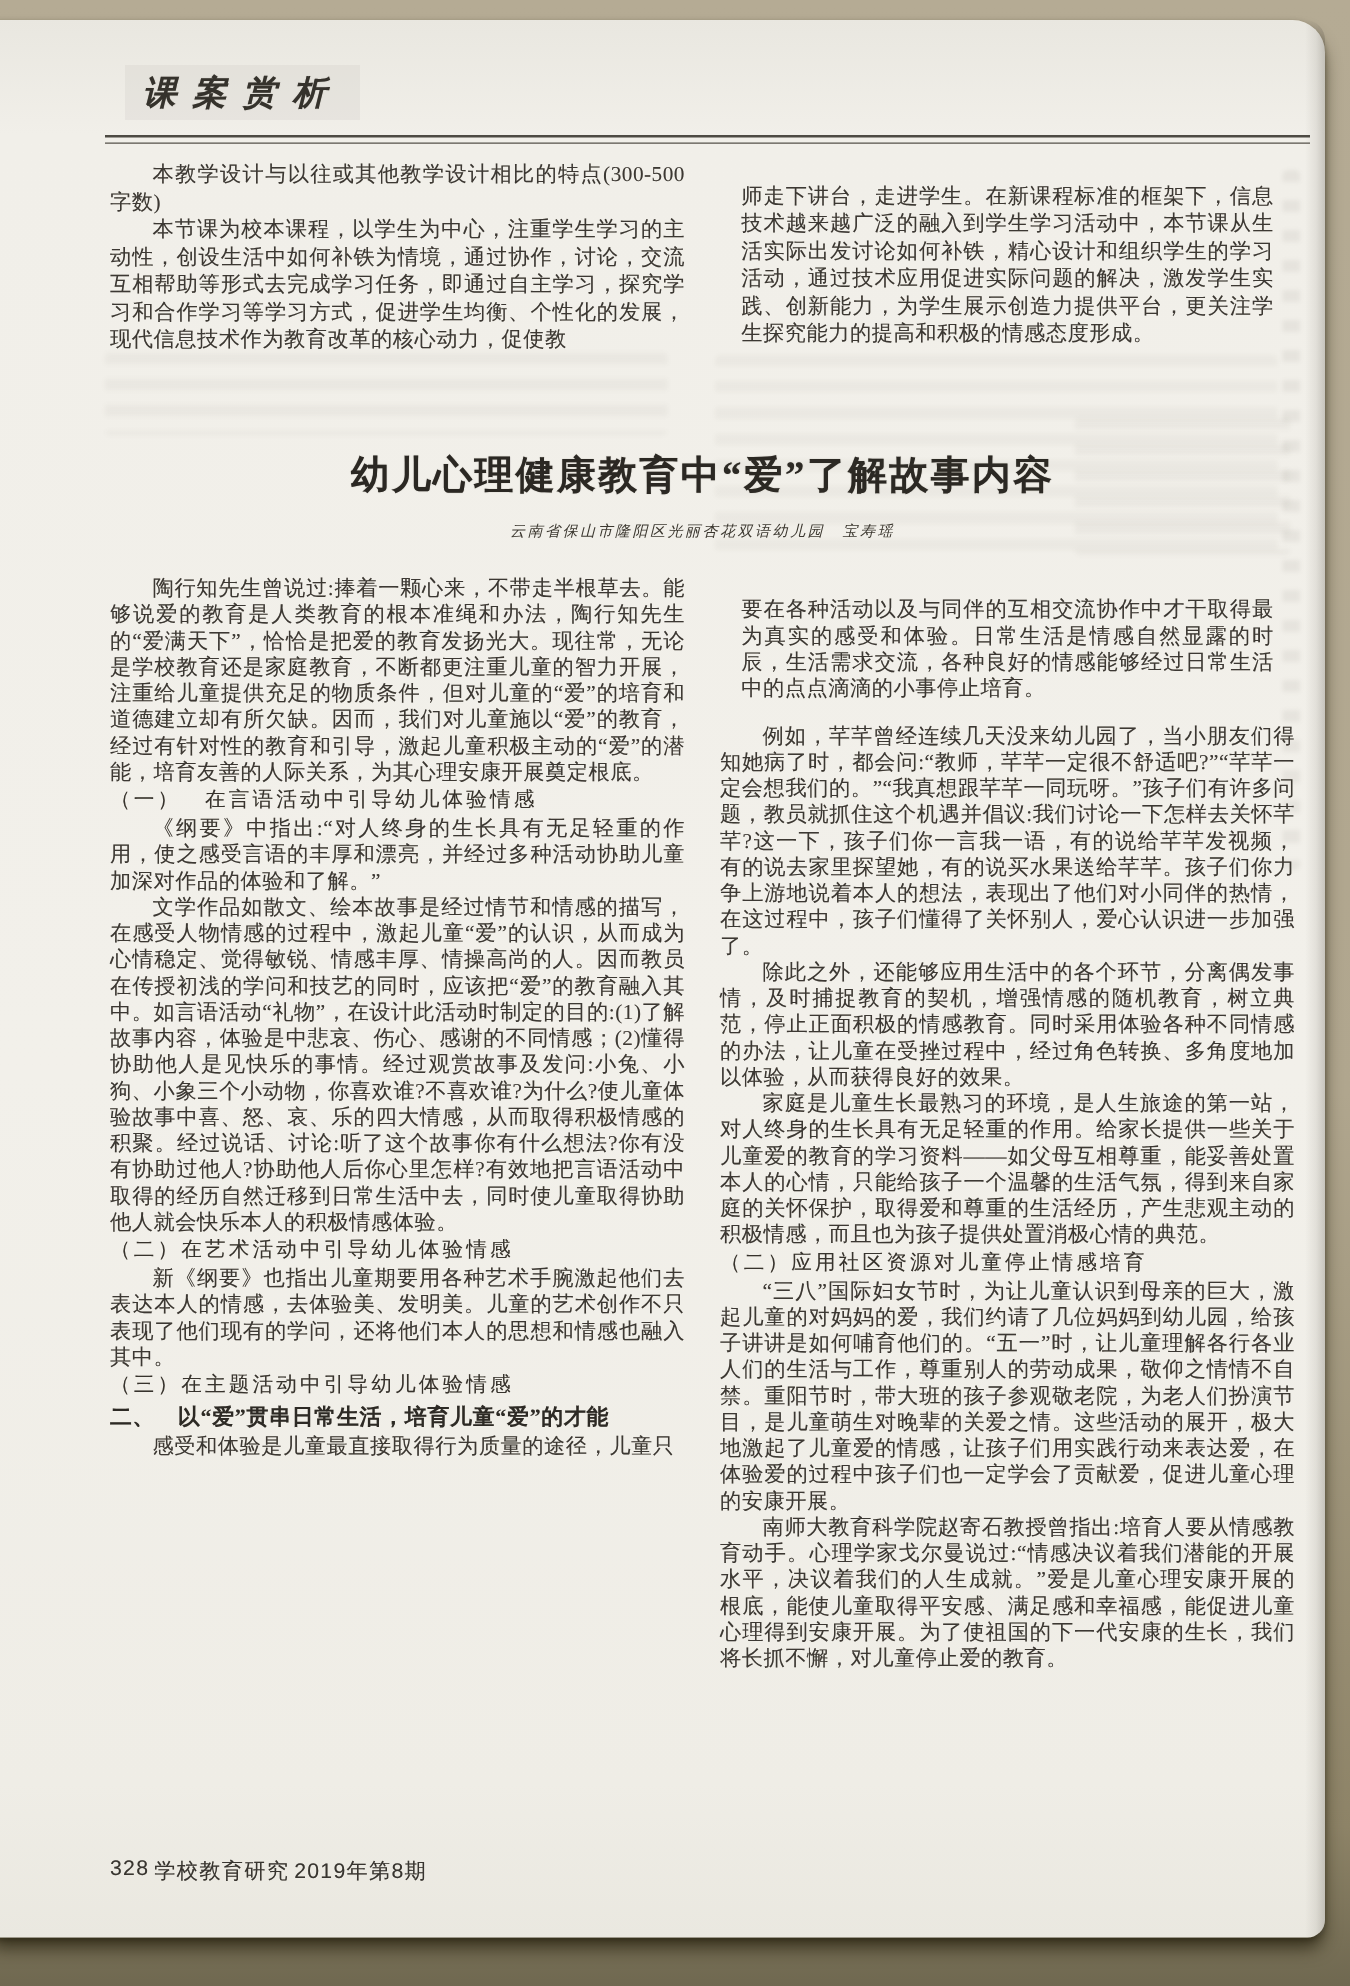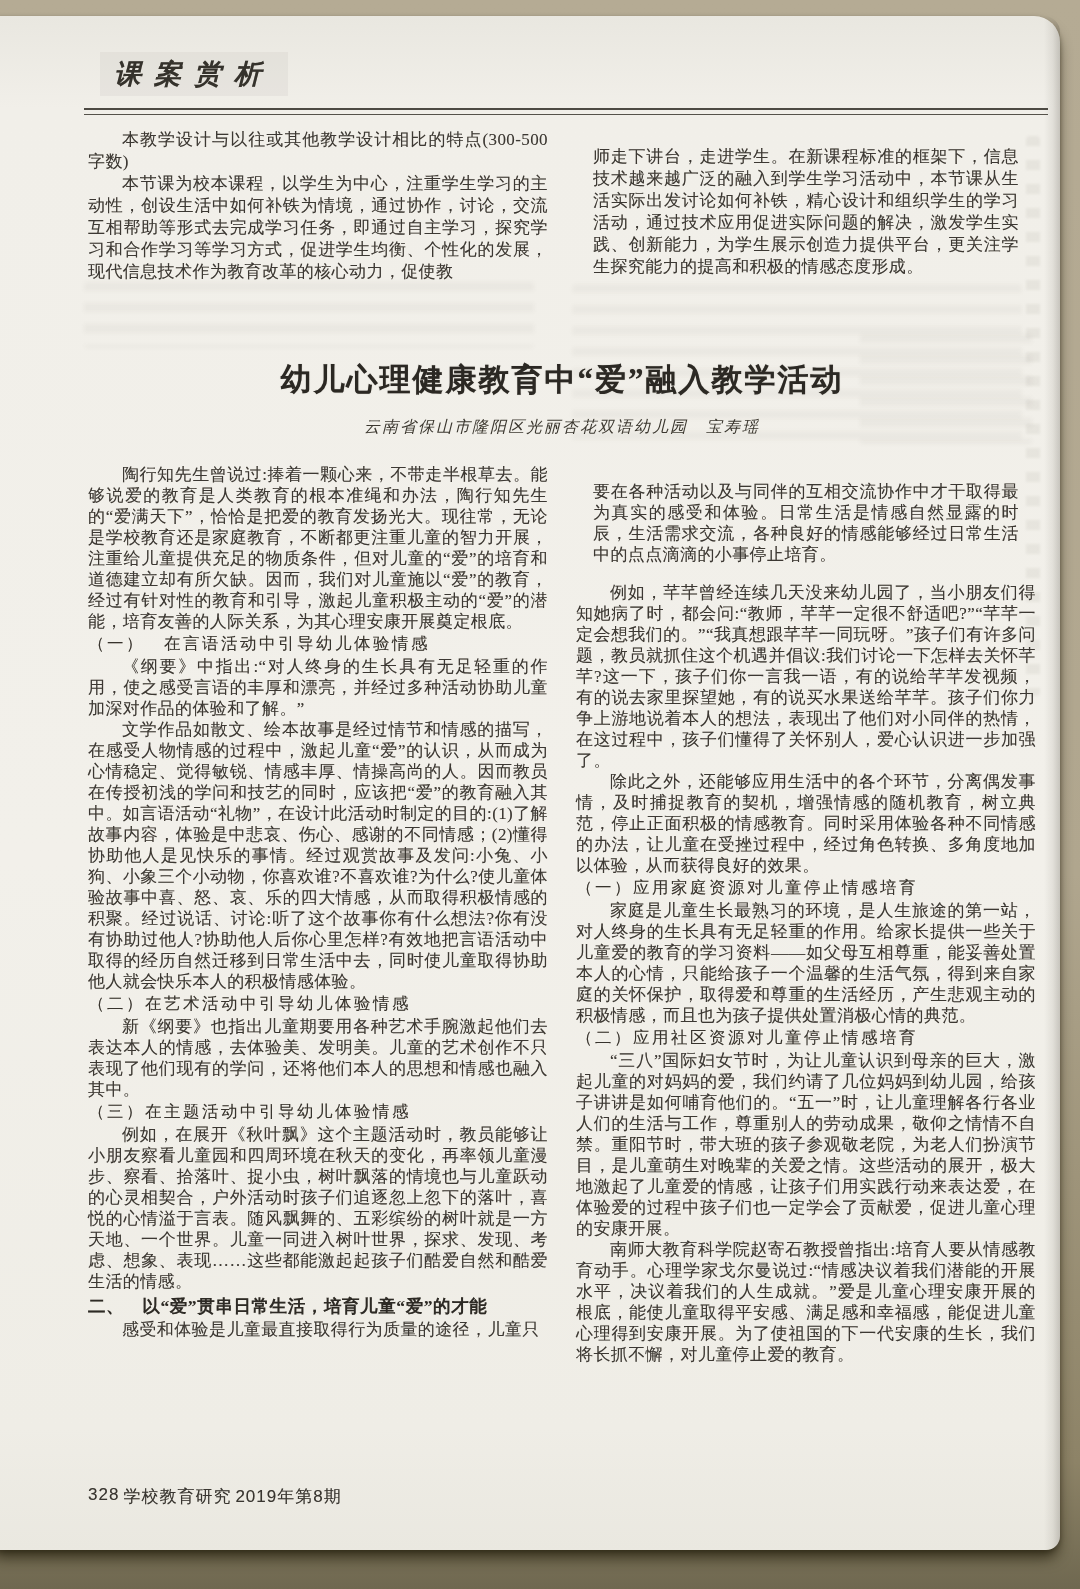--- a/index.html
+++ b/index.html
@@ -47,21 +47,21 @@
   h3.heading{margin:3px 0 2px 0;font-size:17.5px;line-height:22px;font-weight:bold;color:#2d2a25;letter-spacing:.6px;}
   p.sub{margin:1px 0;font-size:16.5px;line-height:22px;letter-spacing:2.5px;color:#37332d;font-weight:500;}
   
   .article-title{
     margin:64px 24px 0 96px;text-align:center;
     font-size:31px;font-weight:bold;letter-spacing:2px;color:#2b2823;
     text-shadow:0 0 .7px rgba(60,54,44,.5);
   }
   .article-author{
     margin:16px 24px 0 96px;text-align:center;
-    font-size:16px;letter-spacing:2px;color:#3b372f;font-style:italic;
+    font-size:12px;letter-spacing:2px;color:#3b372f;font-style:italic;
   }
   .body-section{margin-top:26px;}
   
   .footer{
     position:absolute;left:96px;bottom:42px;
     font-family:"Liberation Sans","DejaVu Sans",sans-serif;
     font-size:17px;color:#383530;letter-spacing:1px;display:flex;gap:4px;
     text-shadow:0 0 .5px rgba(70,64,52,.4);
   }
   
@@ -99,42 +99,40 @@
       <div class="col txt">
         <p class="para">本教学设计与以往或其他教学设计相比的特点(300-500字数)</p>
         <p class="para">本节课为校本课程，以学生为中心，注重学生学习的主动性，创设生活中如何补铁为情境，通过协作，讨论，交流互相帮助等形式去完成学习任务，即通过自主学习，探究学习和合作学习等学习方式，促进学生均衡、个性化的发展，现代信息技术作为教育改革的核心动力，促使教</p>
       </div>
       <div class="col txt">
         <p class="cont">师走下讲台，走进学生。在新课程标准的框架下，信息技术越来越广泛的融入到学生学习活动中，本节课从生活实际出发讨论如何补铁，精心设计和组织学生的学习活动，通过技术应用促进实际问题的解决，激发学生实践、创新能力，为学生展示创造力提供平台，更关注学生探究能力的提高和积极的情感态度形成。</p>
       </div>
     </div>
 
     
-    <h1 class="article-title">幼儿心理健康教育中“爱”融入教学活动</h1>
+    <h1 class="article-title">幼儿心理健康教育中“爱”了解故事内容</h1>
     <div class="article-author">云南省保山市隆阳区光丽杏花双语幼儿园　宝寿瑶</div>
 
     
     <div class="cols body-section">
       <div class="col txt">
         <p class="para">陶行知先生曾说过:捧着一颗心来，不带走半根草去。能够说爱的教育是人类教育的根本准绳和办法，陶行知先生的“爱满天下”，恰恰是把爱的教育发扬光大。现往常，无论是学校教育还是家庭教育，不断都更注重儿童的智力开展，注重给儿童提供充足的物质条件，但对儿童的“爱”的培育和道德建立却有所欠缺。因而，我们对儿童施以“爱”的教育，经过有针对性的教育和引导，激起儿童积极主动的“爱”的潜能，培育友善的人际关系，为其心理安康开展奠定根底。</p>
         <p class="sub">（一）　在言语活动中引导幼儿体验情感</p>
         <p class="para">《纲要》中指出:“对人终身的生长具有无足轻重的作用，使之感受言语的丰厚和漂亮，并经过多种活动协助儿童加深对作品的体验和了解。”</p>
         <p class="para">文学作品如散文、绘本故事是经过情节和情感的描写，在感受人物情感的过程中，激起儿童“爱”的认识，从而成为心情稳定、觉得敏锐、情感丰厚、情操高尚的人。因而教员在传授初浅的学问和技艺的同时，应该把“爱”的教育融入其中。如言语活动“礼物”，在设计此活动时制定的目的:(1)了解故事内容，体验是中悲哀、伤心、感谢的不同情感；(2)懂得协助他人是见快乐的事情。经过观赏故事及发问:小兔、小狗、小象三个小动物，你喜欢谁?不喜欢谁?为什么?使儿童体验故事中喜、怒、哀、乐的四大情感，从而取得积极情感的积聚。经过说话、讨论:听了这个故事你有什么想法?你有没有协助过他人?协助他人后你心里怎样?有效地把言语活动中取得的经历自然迁移到日常生活中去，同时使儿童取得协助他人就会快乐本人的积极情感体验。</p>
         <p class="sub">（二）在艺术活动中引导幼儿体验情感</p>
         <p class="para">新《纲要》也指出儿童期要用各种艺术手腕激起他们去表达本人的情感，去体验美、发明美。儿童的艺术创作不只表现了他们现有的学问，还将他们本人的思想和情感也融入其中。</p>
         <p class="sub">（三）在主题活动中引导幼儿体验情感</p>
-        <p class="para">例如，在展开《秋叶飘》这个主题活动时，教员能够让小朋友察看儿童园和四周环境在秋天的变化，再率领儿童漫步、察看、拾落叶、捉小虫，树叶飘落的情境也与儿童跃动的心灵相契合，户外活动时孩子们追逐忽上忽下的落叶，喜悦的心情溢于言表。随风飘舞的、五彩缤纷的树叶就是一方天地、一个世界。儿童一同进入树叶世界，探求、发现、考虑、想象、表现……这些都能激起起孩子们酷爱自然和酷爱生活的情感。</p>
         <h3 class="heading">二、　以“爱”贯串日常生活，培育儿童“爱”的才能</h3>
         <p class="para">感受和体验是儿童最直接取得行为质量的途径，儿童只</p>
       </div>
       <div class="col txt">
         <p class="cont">要在各种活动以及与同伴的互相交流协作中才干取得最为真实的感受和体验。日常生活是情感自然显露的时辰，生活需求交流，各种良好的情感能够经过日常生活中的点点滴滴的小事停止培育。</p>
         <p class="para">例如，芊芊曾经连续几天没来幼儿园了，当小朋友们得知她病了时，都会问:“教师，芊芊一定很不舒适吧?”“芊芊一定会想我们的。”“我真想跟芊芊一同玩呀。”孩子们有许多问题，教员就抓住这个机遇并倡议:我们讨论一下怎样去关怀芊芊?这一下，孩子们你一言我一语，有的说给芊芊发视频，有的说去家里探望她，有的说买水果送给芊芊。孩子们你力争上游地说着本人的想法，表现出了他们对小同伴的热情，在这过程中，孩子们懂得了关怀别人，爱心认识进一步加强了。</p>
         <p class="para">除此之外，还能够应用生活中的各个环节，分离偶发事情，及时捕捉教育的契机，增强情感的随机教育，树立典范，停止正面积极的情感教育。同时采用体验各种不同情感的办法，让儿童在受挫过程中，经过角色转换、多角度地加以体验，从而获得良好的效果。</p>
-        <p class="sub">（一）应用家庭资源对儿童停止情感培育</p>
         <p class="para">家庭是儿童生长最熟习的环境，是人生旅途的第一站，对人终身的生长具有无足轻重的作用。给家长提供一些关于儿童爱的教育的学习资料——如父母互相尊重，能妥善处置本人的心情，只能给孩子一个温馨的生活气氛，得到来自家庭的关怀保护，取得爱和尊重的生活经历，产生悲观主动的积极情感，而且也为孩子提供处置消极心情的典范。</p>
         <p class="sub">（二）应用社区资源对儿童停止情感培育</p>
         <p class="para">“三八”国际妇女节时，为让儿童认识到母亲的巨大，激起儿童的对妈妈的爱，我们约请了几位妈妈到幼儿园，给孩子讲讲是如何哺育他们的。“五一”时，让儿童理解各行各业人们的生活与工作，尊重别人的劳动成果，敬仰之情情不自禁。重阳节时，带大班的孩子参观敬老院，为老人们扮演节目，是儿童萌生对晚辈的关爱之情。这些活动的展开，极大地激起了儿童爱的情感，让孩子们用实践行动来表达爱，在体验爱的过程中孩子们也一定学会了贡献爱，促进儿童心理的安康开展。</p>
         <p class="para">南师大教育科学院赵寄石教授曾指出:培育人要从情感教育动手。心理学家戈尔曼说过:“情感决议着我们潜能的开展水平，决议着我们的人生成就。”爱是儿童心理安康开展的根底，能使儿童取得平安感、满足感和幸福感，能促进儿童心理得到安康开展。为了使祖国的下一代安康的生长，我们将长抓不懈，对儿童停止爱的教育。</p>
       </div>
     </div>
 
     
     <div class="footer">
       <span>328</span>

